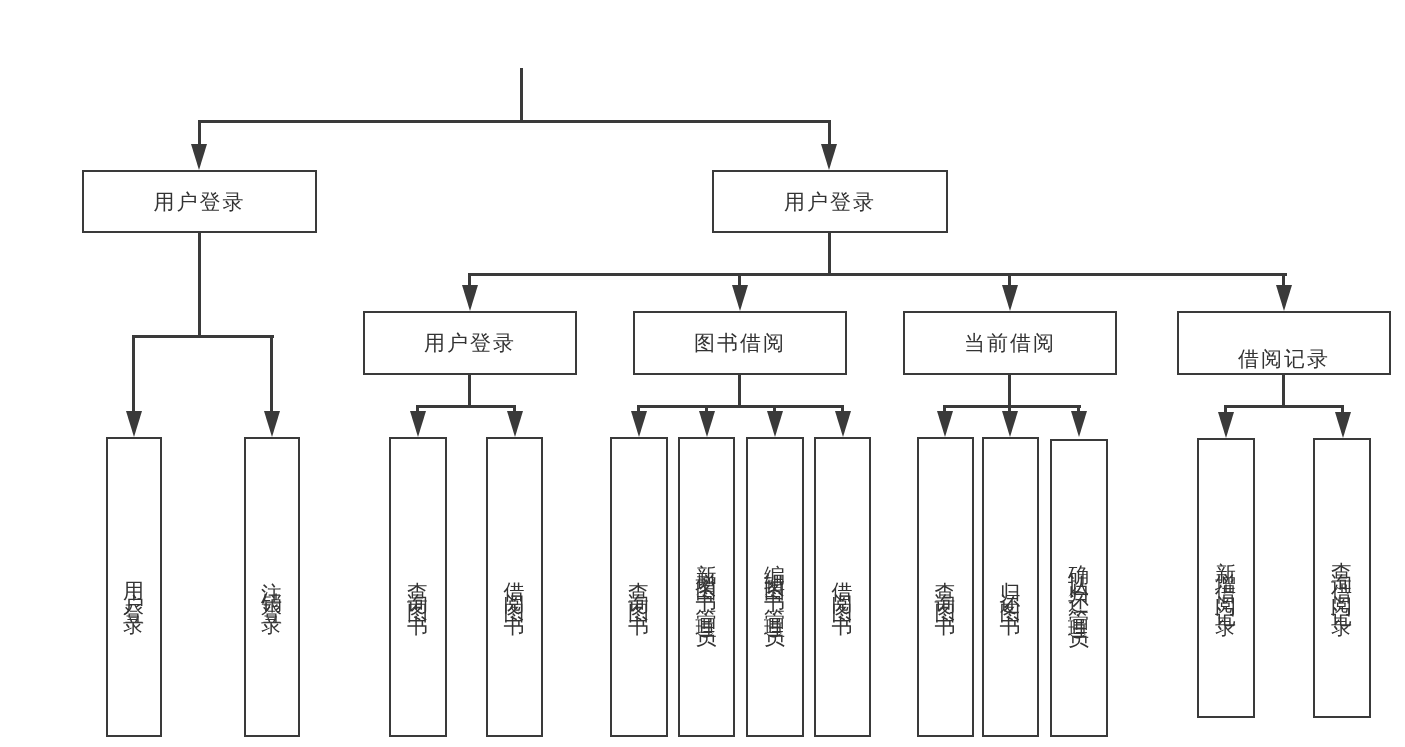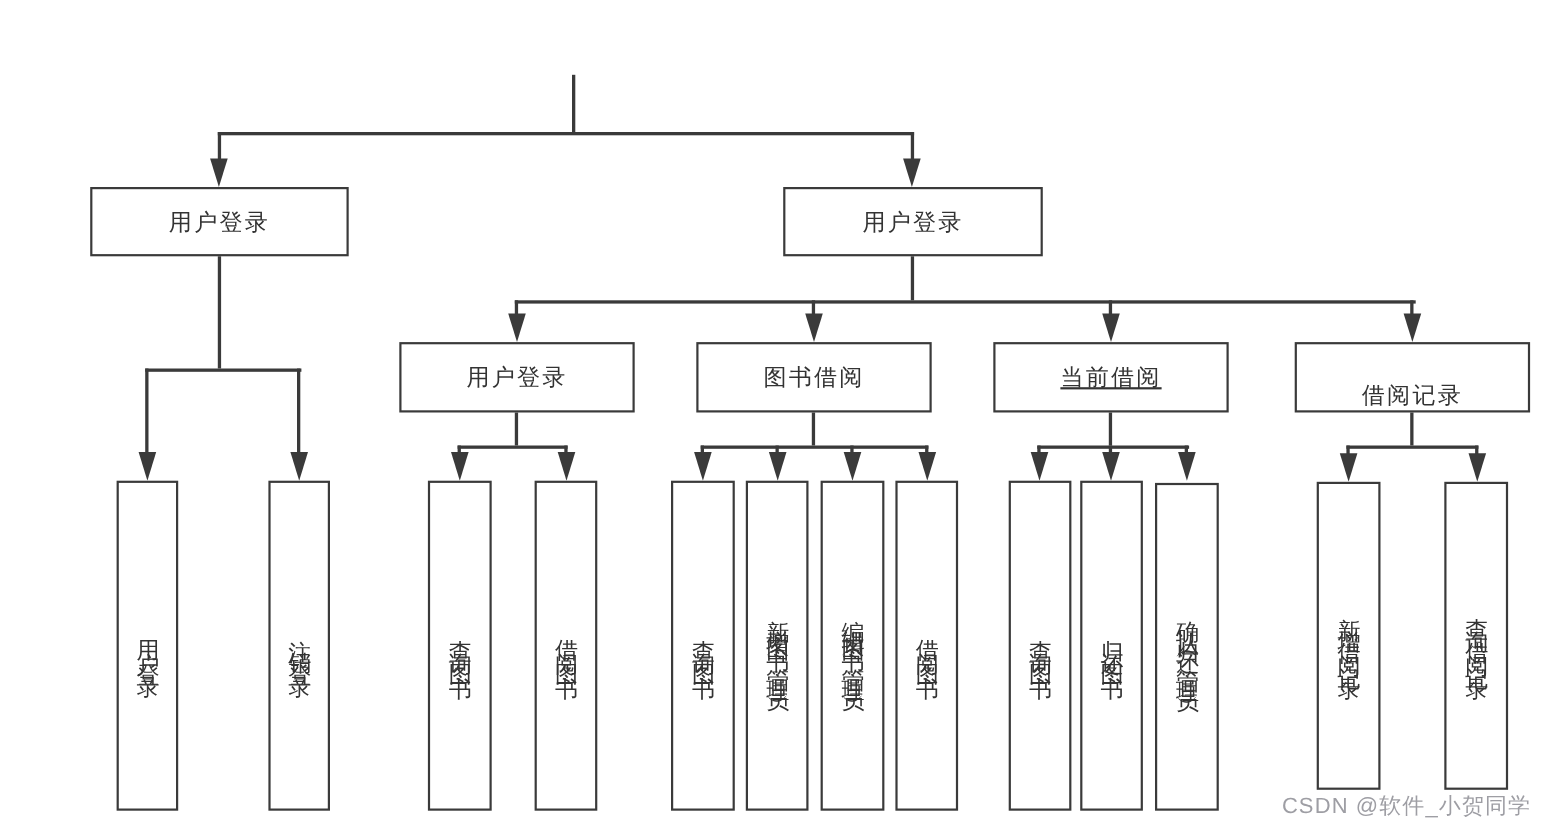--- a/index.html
+++ b/index.html
@@ -71,21 +71,21 @@
   <div class="arrow" style="left:1002px;top:285px;"></div>
   <div class="line lv" style="left:1282px;top:273px;height:16px;"></div>
   <div class="arrow" style="left:1276px;top:285px;"></div>
 
   <div class="box" style="left:363px;top:311px;width:214px;height:64px;">
     <span class="hlabel">用户登录</span>
   </div>
   <div class="box" style="left:633px;top:311px;width:214px;height:64px;align-items:center;">
     <span class="hlabel">图书借阅</span>
   </div>
-  <div class="box" style="left:903px;top:311px;width:214px;height:64px;text-decoration:underline;">
+  <div class="box" style="left:903px;top:311px;width:214px;height:64px;">
     <span class="hlabel">当前借阅</span>
   </div>
   <div class="box" style="left:1177px;top:311px;width:214px;height:64px;align-items:flex-end;">
     <span class="hlabel">借阅记录</span>
   </div>
 
   <div class="line lv" style="left:468px;top:375px;height:30px;"></div>
   <div class="line lh" style="left:416px;top:405px;width:100px;"></div>
   <div class="line lv" style="left:416px;top:405px;height:10px;"></div>
   <div class="arrow" style="left:410px;top:411px;"></div>
@@ -156,15 +156,14 @@
     <span class="vlabel" style="letter-spacing:9px;">确认归还（管理员）</span>
   </div>
 
   <div class="box vbox" style="left:1197px;top:438px;width:58px;height:280px;">
     <span class="vlabel">新增借阅记录</span>
   </div>
   <div class="box vbox" style="left:1313px;top:438px;width:58px;height:280px;">
     <span class="vlabel">查询借阅记录</span>
   </div>
 
-  <div class="watermark">CSDN @软件_小贺同学</div>
 
 </div>
 
 </body></html>

